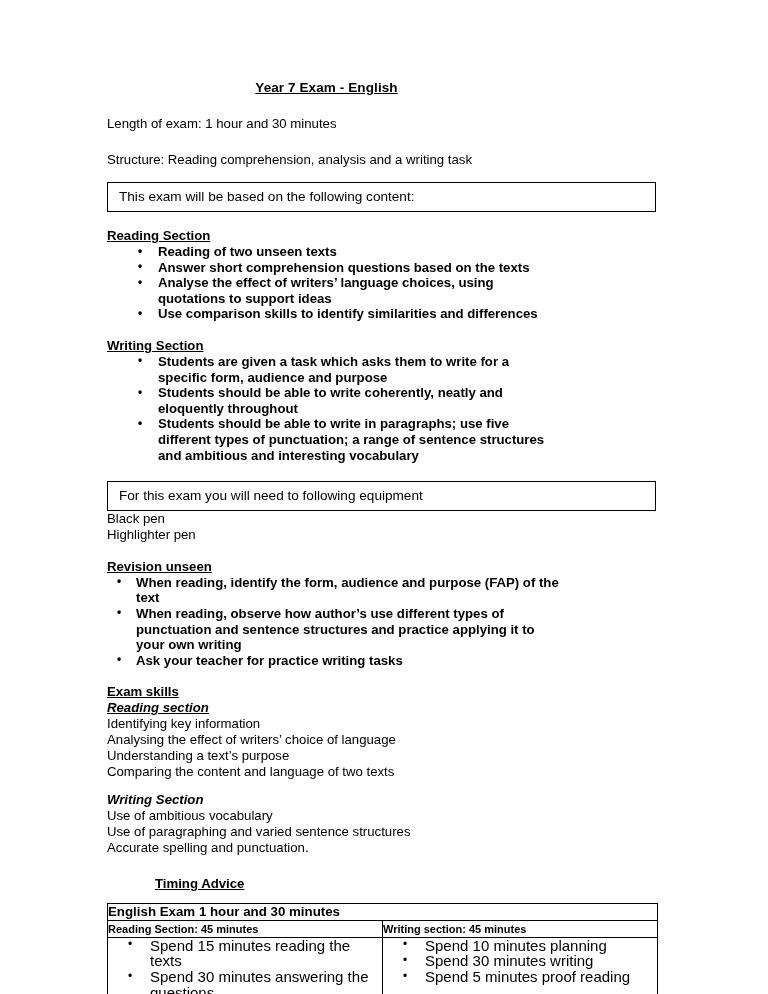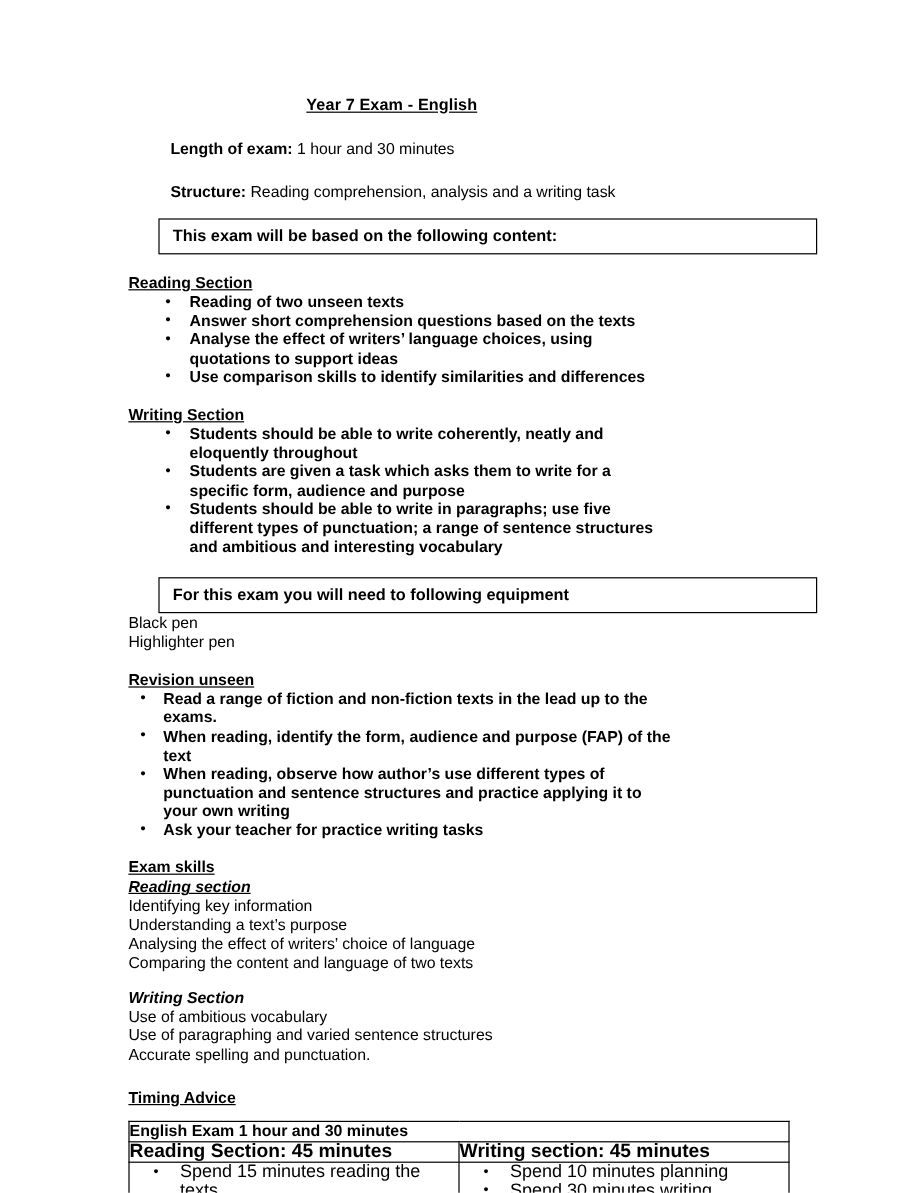--- a/index.html
+++ b/index.html
@@ -30,33 +30,31 @@
     margin: 0 0 0 0;
     padding-right: 14px;
     line-height: 16px;
   }
   .meta-line {
     font-size: 13.2px;
     line-height: 16px;
     margin-top: 20px;
   }
   .meta-line .lbl {
-    font-weight: bold;
-    margin-left: 35px;
+    font-weight: normal;
   }
   .banner {
     border: 1.3px solid #000;
     width: 549px;
     box-sizing: border-box;
     margin-top: 14px;
     padding: 5px 0 6px 11px;
     font-size: 13.6px;
-    font-weight: bold;
+    font-weight: normal;
     line-height: 17px;
-    margin-left: 25px;
   }
   .sec-head {
     font-size: 13.2px;
     font-weight: bold;
     text-decoration: underline;
     line-height: 16px;
     margin-top: 16px;
   }
   ul.bl {
     list-style: none;
@@ -113,21 +111,21 @@
     padding: 0;
     vertical-align: top;
   }
   td.tbl-title {
     font-size: 13.3px;
     font-weight: bold;
     padding: 1px 0 2px 0;
     line-height: 16px;
   }
   td.tbl-colhead {
-    font-size: 16px;
+    font-size: 11px;
     font-weight: bold;
     padding: 1px 0 2px 6px;
     line-height: 16px;
   }
   td.tbl-cell {
     padding: 2px 0 3px 0;
   }
   td.tbl-cell ul {
     list-style: none;
     margin: 0;
@@ -167,54 +165,53 @@
   <div class="sec-head">Reading Section</div>
   <ul class="bl">
     <li>Reading of two unseen texts</li>
     <li>Answer  short comprehension questions based on the texts</li>
     <li>Analyse the effect of writers’ language choices, using quotations to support ideas</li>
     <li>Use comparison skills to identify similarities and differences</li>
   </ul>
 
   <div class="sec-head">Writing Section</div>
   <ul class="bl">
+    <li>Students are given a task which asks them to write for a specific form, audience and purpose</li>
     <li>Students should be able to write coherently, neatly and eloquently throughout</li>
-    <li>Students are given a task which asks them to write for a specific form, audience and purpose</li>
     <li>Students should be able to write in paragraphs; use five different types of punctuation; a range of sentence structures and ambitious and interesting vocabulary</li>
   </ul>
 
   <div class="banner" style="margin-top:18px;">For this exam you will need to following equipment</div>
 
   <div class="plain" style="margin-top:0;">Black pen</div>
   <div class="plain">Highlighter pen</div>
 
 
   <div class="sec-head">Revision unseen</div>
   <ul class="bl tight">
-    <li>Read a range of fiction and non-fiction texts in the lead up to the exams.</li>
     <li>When reading, identify the form, audience and purpose (FAP) of the text</li>
     <li>When reading, observe how author’s use different types of punctuation and sentence structures and practice applying it to your own writing</li>
     <li>Ask your teacher for practice writing tasks</li>
   </ul>
 
   <div class="sec-head">Exam skills</div>
   <div class="sub-head-biu">Reading section</div>
   <div class="plain">Identifying key information</div>
+  <div class="plain">Analysing the effect of writers’ choice of language</div>
   <div class="plain">Understanding a text’s purpose</div>
-  <div class="plain">Analysing the effect of writers’ choice of language</div>
   <div class="plain">Comparing the content and language of two texts</div>
 
   <div class="gap-md"></div>
 
   <div class="sub-head-bi">Writing Section</div>
   <div class="plain">Use of ambitious vocabulary</div>
   <div class="plain">Use of paragraphing and varied sentence structures</div>
   <div class="plain">Accurate spelling and punctuation.</div>
 
-  <div class="sec-head" style="margin-top:20px;">Timing Advice</div>
+  <div class="sec-head" style="margin-top:20px;margin-left:48px;">Timing Advice</div>
 
   <table class="timing">
     <tbody>
         <tr>
       <td class="tbl-title" colspan="2">English Exam 1 hour and 30 minutes</td>
     </tr>
     <tr>
       <td class="tbl-colhead" style="width:298px;">Reading Section: 45 minutes</td>
       <td class="tbl-colhead">Writing section: 45 minutes</td>
     </tr>

